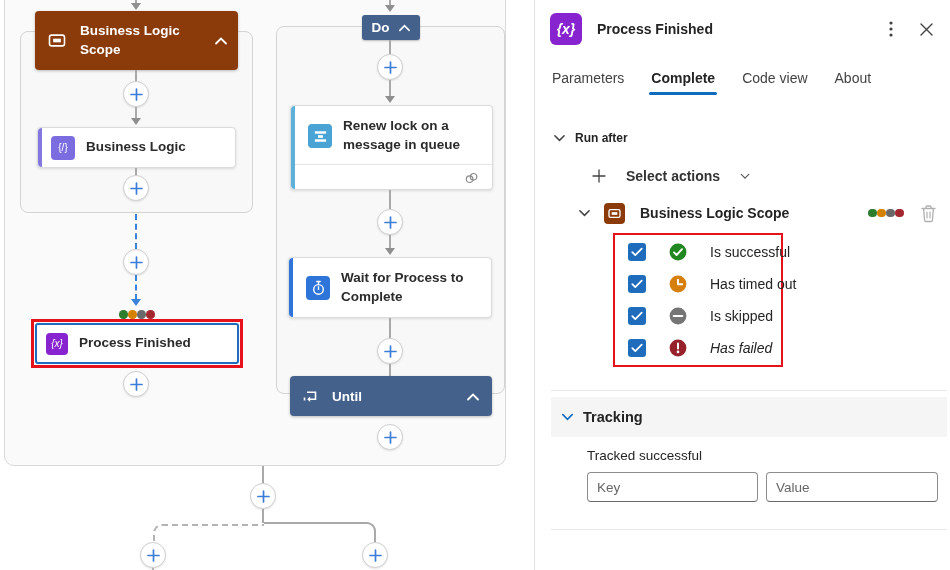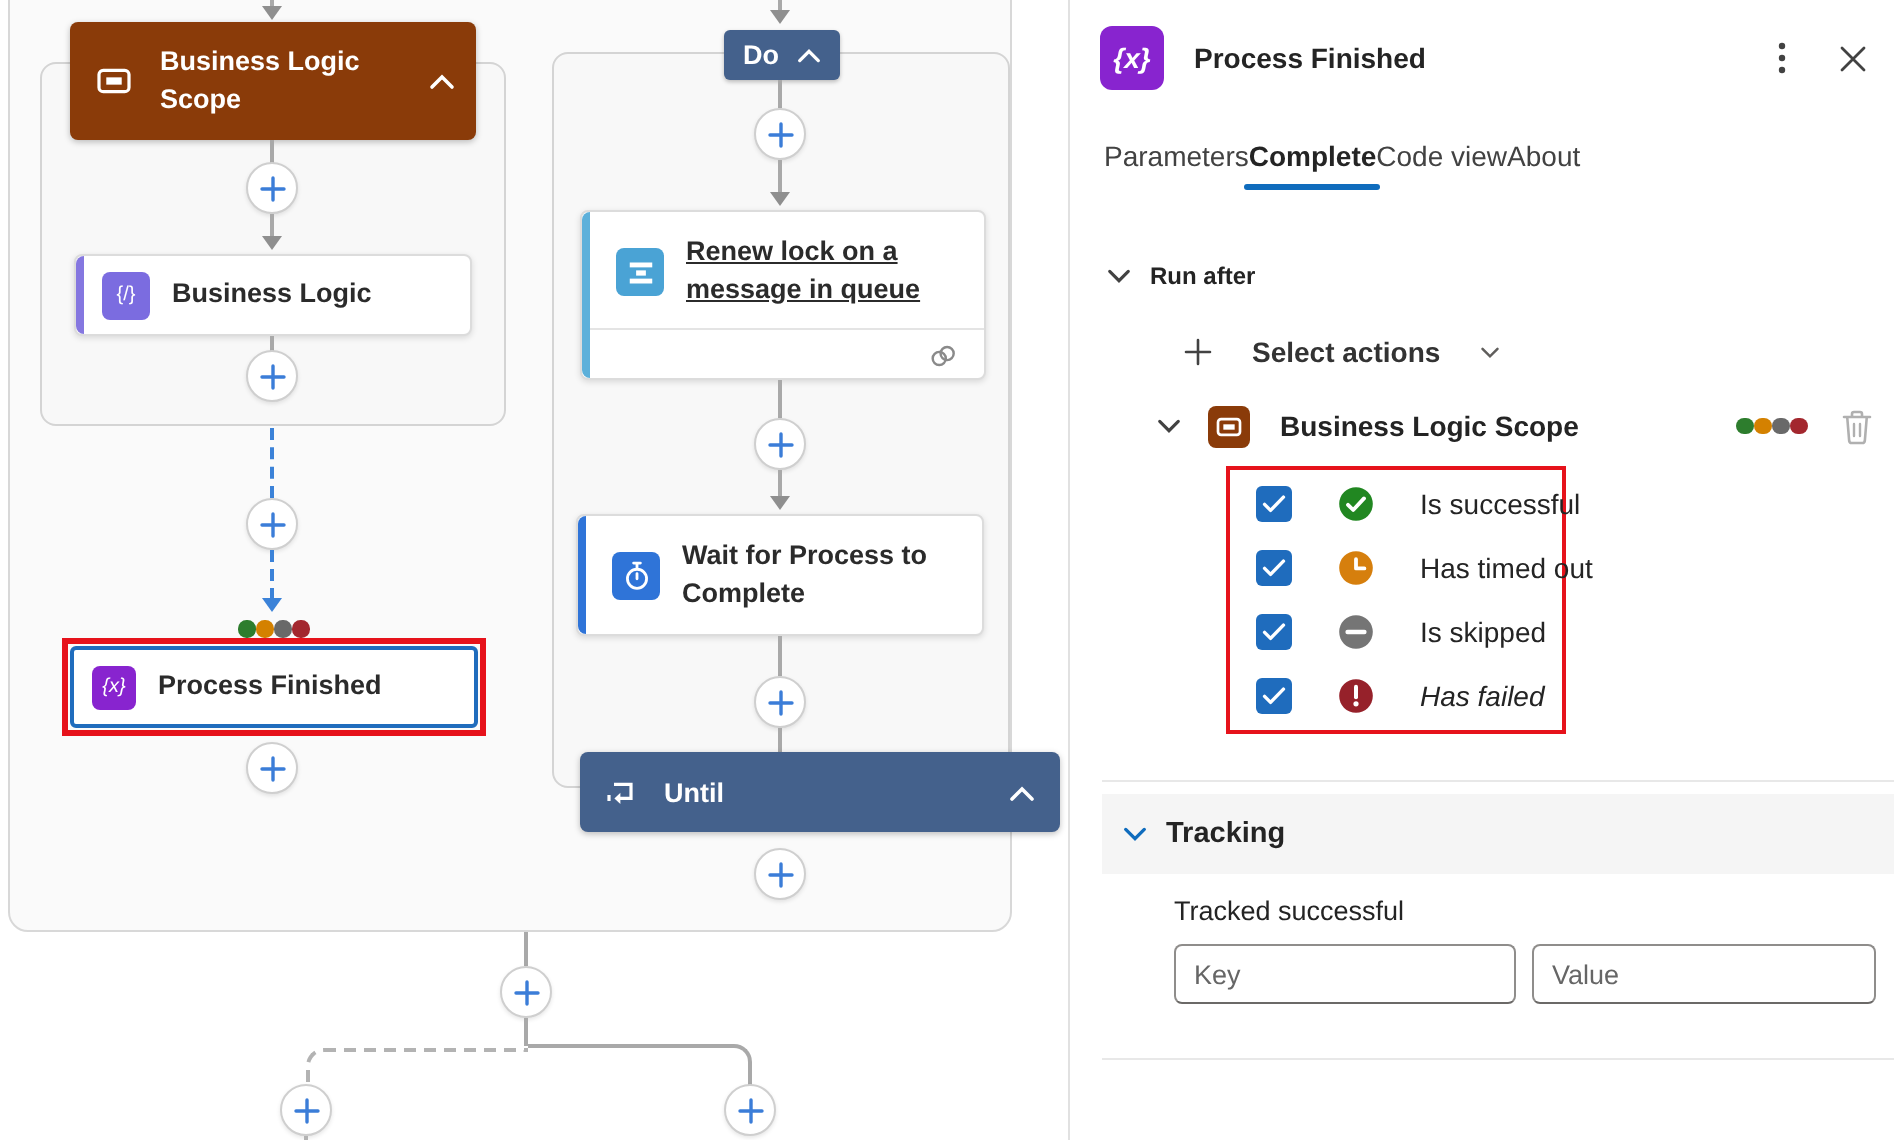--- a/index.html
+++ b/index.html
@@ -16,21 +16,21 @@
   .do-box { left:276px; top:26px; width:229px; height:368px; }
 
   .scope-header { position:absolute; left:35px; top:11px; width:203px; height:59px;
     background:#8a3b09; border-radius:4px; box-shadow:0 1px 3px rgba(0,0,0,.25);
     display:flex; align-items:center; padding:0 10px 0 13px; color:#fff; cursor:pointer; }
   .scope-header .hdr-title { flex:1; font-size:13.5px; font-weight:bold; line-height:1.35; padding-left:14px; }
   .loop-header { position:absolute; left:362px; top:15px; width:58px; height:25px;
     background:#44618c; border-radius:3px; box-shadow:0 1px 2px rgba(0,0,0,.25);
     display:flex; align-items:center; justify-content:center; gap:8px; color:#fff;
     font-size:13.5px; font-weight:bold; cursor:pointer; }
-  .until-bar { position:absolute; left:290px; top:376px; width:240px; height:40px;
+  .until-bar { position:absolute; left:290px; top:376px; width:202px; height:40px;
     background:#44618c; border-radius:4px; box-shadow:0 1px 3px rgba(0,0,0,.25);
     display:flex; align-items:center; color:#fff; font-size:13.5px; font-weight:bold;
     padding:0 12px; cursor:pointer; }
   .until-bar .hdr-title { flex:1; padding-left:14px; }
 
   .action-card { position:absolute; background:#fff; border:1px solid #dcdcdc; border-radius:4px;
     box-shadow:0 1px 3px rgba(0,0,0,.13); display:flex; align-items:center; cursor:pointer; }
   .accent { position:absolute; left:0; top:0; bottom:0; width:4px; border-radius:4px 0 0 4px; }
   .card-icon { width:24px; height:24px; border-radius:4px; display:flex; align-items:center;
     justify-content:center; color:#fff; flex:none; }
@@ -72,21 +72,21 @@
   .panel { position:absolute; left:534px; top:0; width:416px; height:570px; background:#fff;
     border-left:1px solid #e1e1e1; }
   .panel-header { position:absolute; left:15px; top:13px; right:10px; height:32px;
     display:flex; align-items:center; }
   .panel-icon { width:32px; height:32px; border-radius:6px; background:#8824cf; color:#fff;
     display:flex; align-items:center; justify-content:center; font-size:14px; font-style:italic;
     font-weight:bold; flex:none; }
   .panel-title { font-size:14px; font-weight:700; margin-left:15px; flex:1; }
   .iconbtn { width:28px; height:28px; display:flex; align-items:center; justify-content:center;
     cursor:pointer; border-radius:3px; color:#424242; }
-  .tabs { position:absolute; left:17px; top:70px; display:flex; }
+  .tabs { position:absolute; left:17px; top:70px; display:flex; gap:27px; }
   .tab { font-size:14px; color:#424242; padding-bottom:9px; cursor:pointer; position:relative; }
   .tab.active { font-weight:700; color:#242424; }
   .tab.active::after { content:""; position:absolute; left:-2px; right:-2px; bottom:0; height:3px;
     background:#0f6cbd; border-radius:2px; }
   .section-row { position:absolute; display:flex; align-items:center; gap:9px;
     font-size:12px; font-weight:700; color:#242424; cursor:pointer; }
   .select-actions { position:absolute; left:57px; top:168px; display:flex; align-items:center;
     gap:20px; font-size:14px; font-weight:700; color:#333; cursor:pointer; }
   .scope-row { position:absolute; left:43px; top:201px; right:10px; height:24px;
     display:flex; align-items:center; }
@@ -205,21 +205,21 @@
     <div class="action-card renew-card">
       <span class="accent" style="background:#5db0da;"></span>
       <div class="renew-body">
         <span class="card-icon" style="background:#4aa3d5;">
           <svg width="15" height="15" viewBox="0 0 16 16">
             <rect x="2" y="2.4" width="12" height="2.6" fill="#fff"></rect>
             <rect x="2" y="11" width="12" height="2.6" fill="#fff"></rect>
             <rect x="5.4" y="6.6" width="5.2" height="2.8" fill="#fff"></rect>
           </svg>
         </span>
-        <span class="card-label" style="max-width:138px;text-decoration:underline;">Renew lock on a message in queue</span>
+        <span class="card-label" style="max-width:138px;">Renew lock on a message in queue</span>
       </div>
       <div class="renew-footer">
         <svg width="15" height="14" viewBox="0 0 16 14">
           <circle cx="6" cy="8.3" r="3.5" fill="none" stroke="#8a8a8a" stroke-width="1.3"></circle>
           <circle cx="10.2" cy="5.7" r="3.5" fill="none" stroke="#8a8a8a" stroke-width="1.3"></circle>
         </svg>
       </div>
     </div>
 
     <div class="vline" style="left:389px; top:190px; height:19px;"></div>

